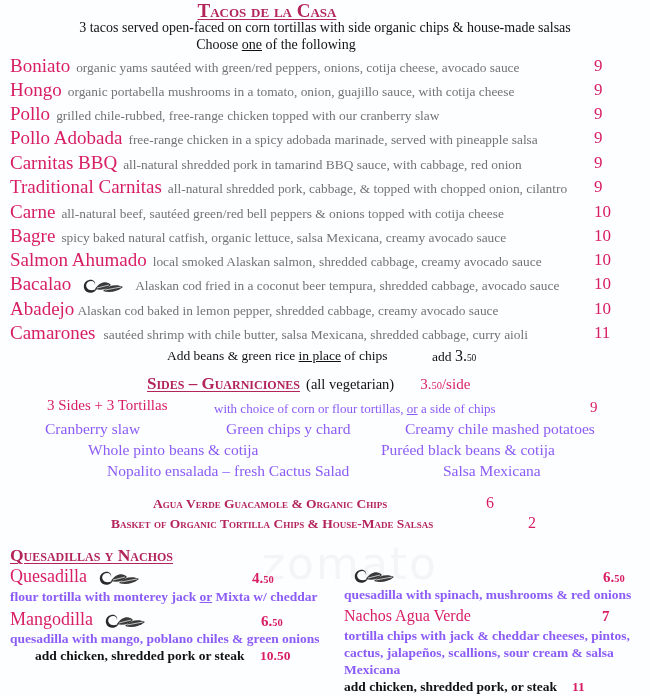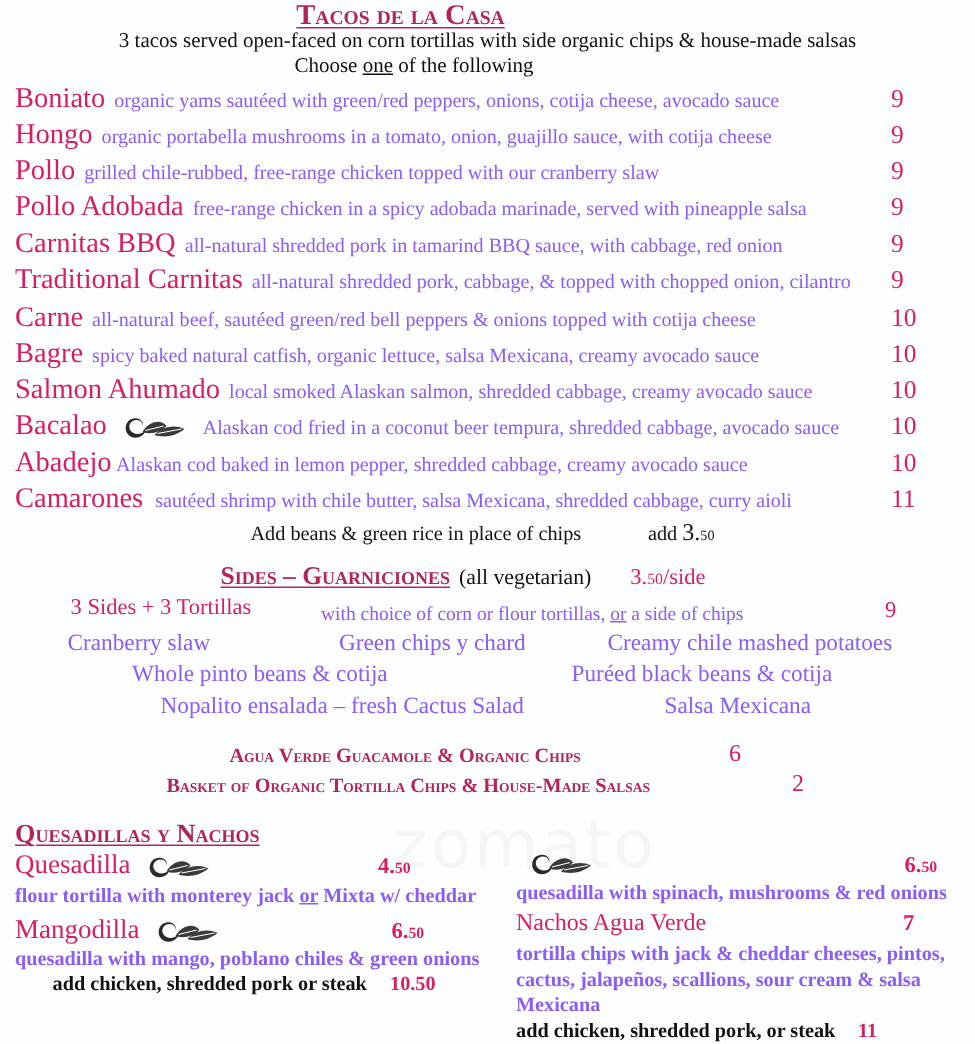--- a/index.html
+++ b/index.html
@@ -12,21 +12,21 @@
   .abs { position: absolute; white-space: nowrap; }
   .title {
     color: #b3245b; font-weight: bold; font-variant: small-caps;
     text-decoration: underline; text-decoration-thickness: 1px; text-underline-offset: 2px;
   }
   .pink { color: #d81e63; }
   .green { color: #8b5cf6; }
   .black { color: #111; }
   .center { text-align: center; }
   .name { font-size: 19px; color: #d81e63; }
-  .desc { font-size: 13.4px; color: #8b5cf6; margin-left: 6px; }
+  .desc { font-size: 13.4px; color: #737373; margin-left: 6px; }
   .price { font-size: 17px; color: #d81e63; }
   .row { position: absolute; left: 10px; white-space: nowrap; }
   .cents { font-size: 70%; }
   .smallcaps { font-variant: small-caps; font-weight: bold; color: #b3245b; font-size: 13.5px; }
   .leaf { display: inline-block; vertical-align: middle; }
   .watermark {
     position: absolute; left: 262px; top: 538px; font-family: "DejaVu Sans", sans-serif;
     font-size: 44px; color: rgba(200,205,210,0.18); letter-spacing: 2px; pointer-events: none;
   }
 </style>
@@ -81,21 +81,21 @@
       <use href="#leaf"></use>
     </svg><span class="desc">Alaskan cod fried in a coconut beer tempura, shredded cabbage, avocado sauce</span></div>
 <div class="abs price" style="left:594px;top:274px">10</div>
 
 <div class="row" style="top:298px"><span class="name">Abadejo</span><span class="desc" style="margin-left:3px">Alaskan cod baked in lemon pepper, shredded cabbage, creamy avocado sauce</span></div>
 <div class="abs price" style="left:594px;top:299px">10</div>
 
 <div class="row" style="top:322px"><span class="name">Camarones</span><span class="desc" style="margin-left:8px">sautéed shrimp with chile butter, salsa Mexicana, shredded cabbage, curry aioli</span></div>
 <div class="abs price" style="left:594px;top:323px">11</div>
 
-<div class="abs black" style="left:167px;top:348px;font-size:13.5px"><span>Add beans &amp; green rice </span><span style="">in place</span><span> of chips</span></div>
+<div class="abs black" style="left:167px;top:348px;font-size:13.5px"><span>Add beans &amp; green rice </span><span style="text-decoration:underline">in place</span><span> of chips</span></div>
 <div class="abs black" style="left:432px;top:347px;font-size:13.5px"><span>add </span><span style="font-size:16px">3.</span><span class="cents">50</span></div>
 
 <div class="abs" style="left:147px;top:374px">
   <span class="title" style="font-size:17px">Sides – Guarniciones</span>
   <span class="black" style="font-size:14.5px;margin-left:2px">(all vegetarian)</span>
   <span class="pink" style="font-size:15px;margin-left:22px"><span>3.</span><span class="cents">50</span><span>/side</span></span>
 </div>
 
 <div class="abs pink" style="left:47px;top:397px;font-size:15px">3 Sides + 3 Tortillas</div>
 <div class="abs green" style="left:214px;top:401px;font-size:13px"><span>with choice of corn or  flour tortillas, </span><span style="text-decoration:underline">or</span><span> a side of chips</span></div>

